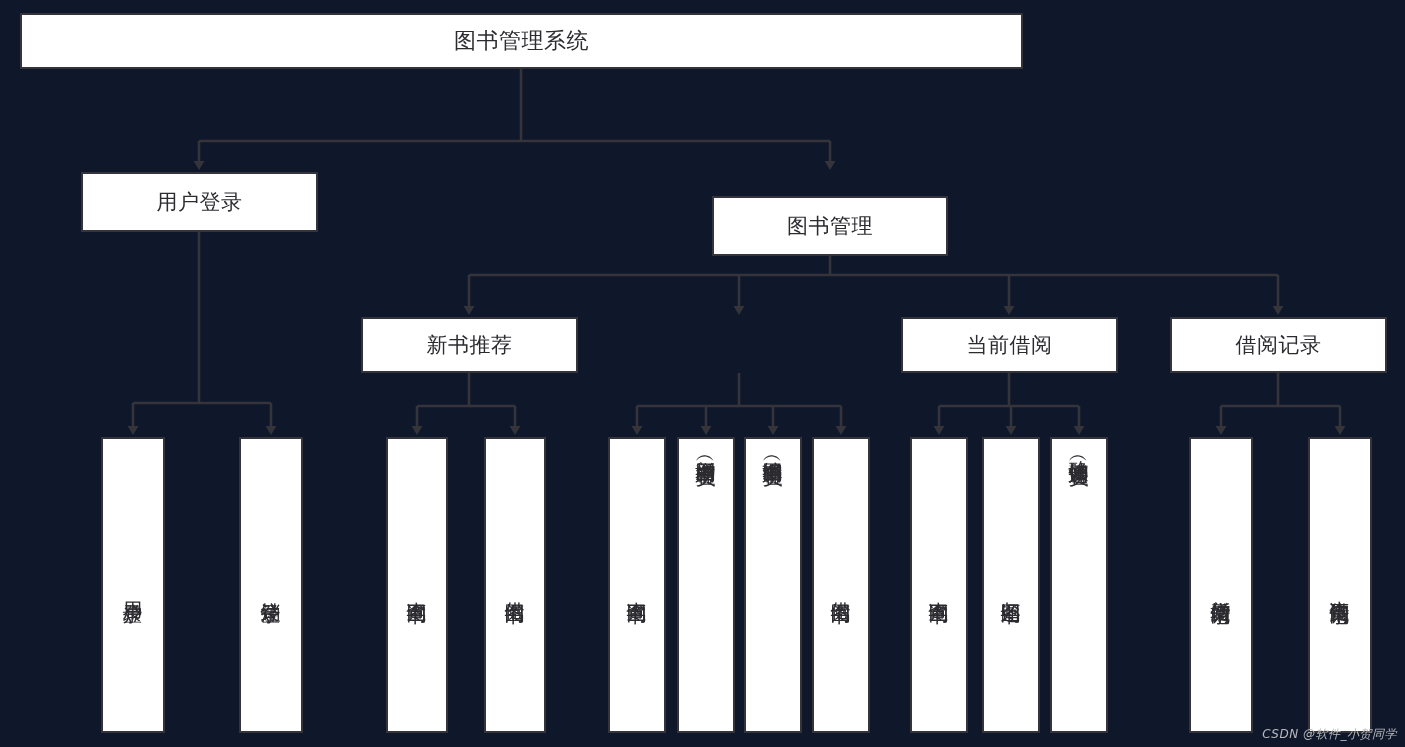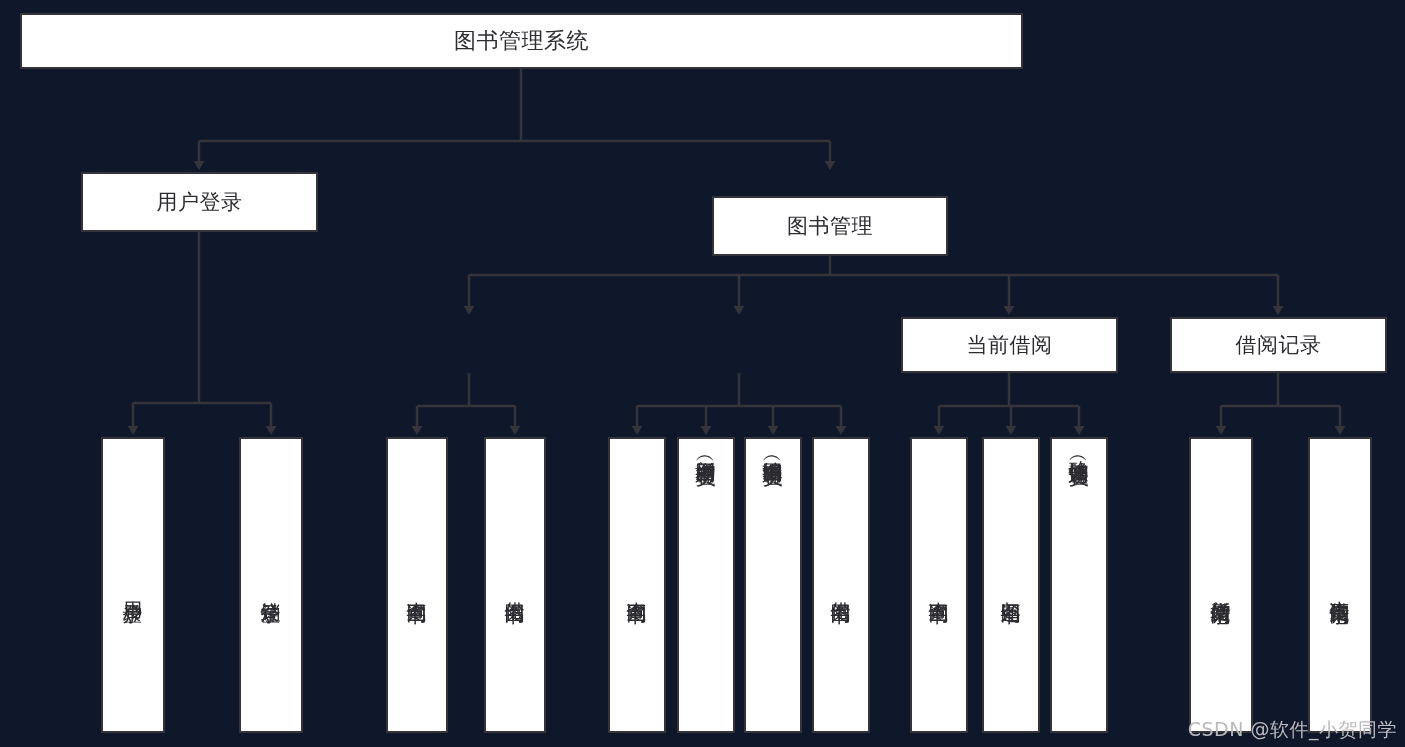--- a/index.html
+++ b/index.html
@@ -63,25 +63,26 @@
     line-height: 1.0;
     letter-spacing: 1px;
   }
   .node.vert.mid .label {
     align-self: center;
   }
   .watermark {
     position: absolute;
     right: 8px;
     bottom: 4px;
-    font-size: 19px;
+    font-size: 12px;
     color: #b9b9bd;
     letter-spacing: 0.5px;
     white-space: nowrap;
     font-family: "DejaVu Sans", "Liberation Sans", sans-serif;
+    font-style: italic;
   }
 </style>
 </head>
 <body>
 
 <div id="canvas">
 
   <svg id="wires" viewBox="0 0 1405 747" xmlns="http://www.w3.org/2000/svg">
     <defs>
       <marker id="arrow" markerWidth="9" markerHeight="11" refX="1" refY="5.5" orient="auto" markerUnits="userSpaceOnUse">
@@ -136,20 +137,23 @@
     <span class="label">图书管理系统</span>
   </div>
 
   <div class="node horiz" id="node-l2-0" style="left: 81px; top: 172px; width: 237px; height: 60px;">
     <span class="label">用户登录</span>
   </div>
   <div class="node horiz" id="node-l2-1" style="left: 712px; top: 172px; width: 236px; height: 60px; margin-top: 24px;">
     <span class="label">图书管理</span>
   </div>
 
+  <div class="node horiz" id="node-l3-0" style="left: 361px; top: 317px; width: 217px; height: 56px;">
+    <span class="label">新书推荐</span>
+  </div>
   <div class="node horiz" id="node-l3-3" style="left: 1170px; top: 317px; width: 217px; height: 56px;">
     <span class="label">借阅记录</span>
   </div>
   <div class="node horiz" id="node-l3-2" style="left: 901px; top: 317px; width: 217px; height: 56px;">
     <span class="label">当前借阅</span>
   </div>
 
   <div class="node vert mid" id="node-leaf-0" style="left: 101px; top: 437px; width: 64px; height: 296px;">
     <span class="label">用户登录</span>
   </div>

